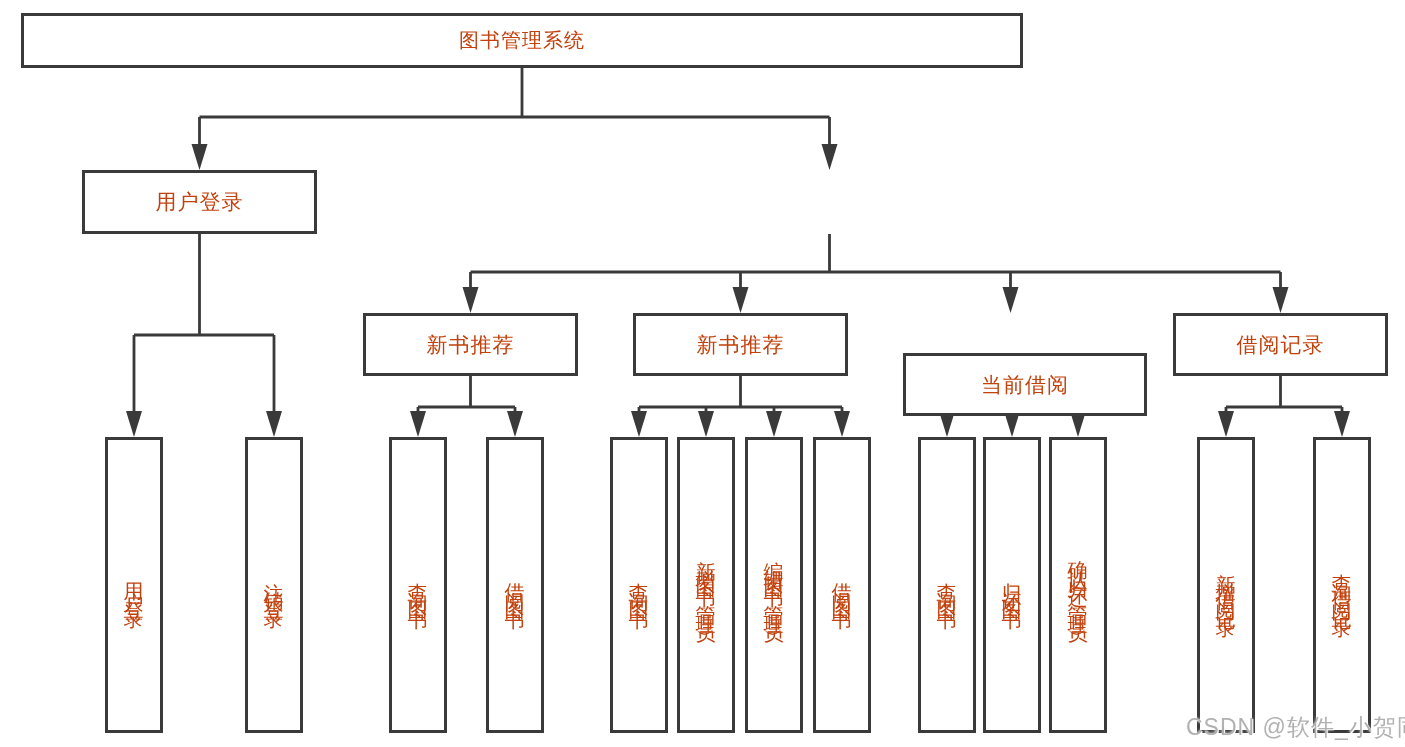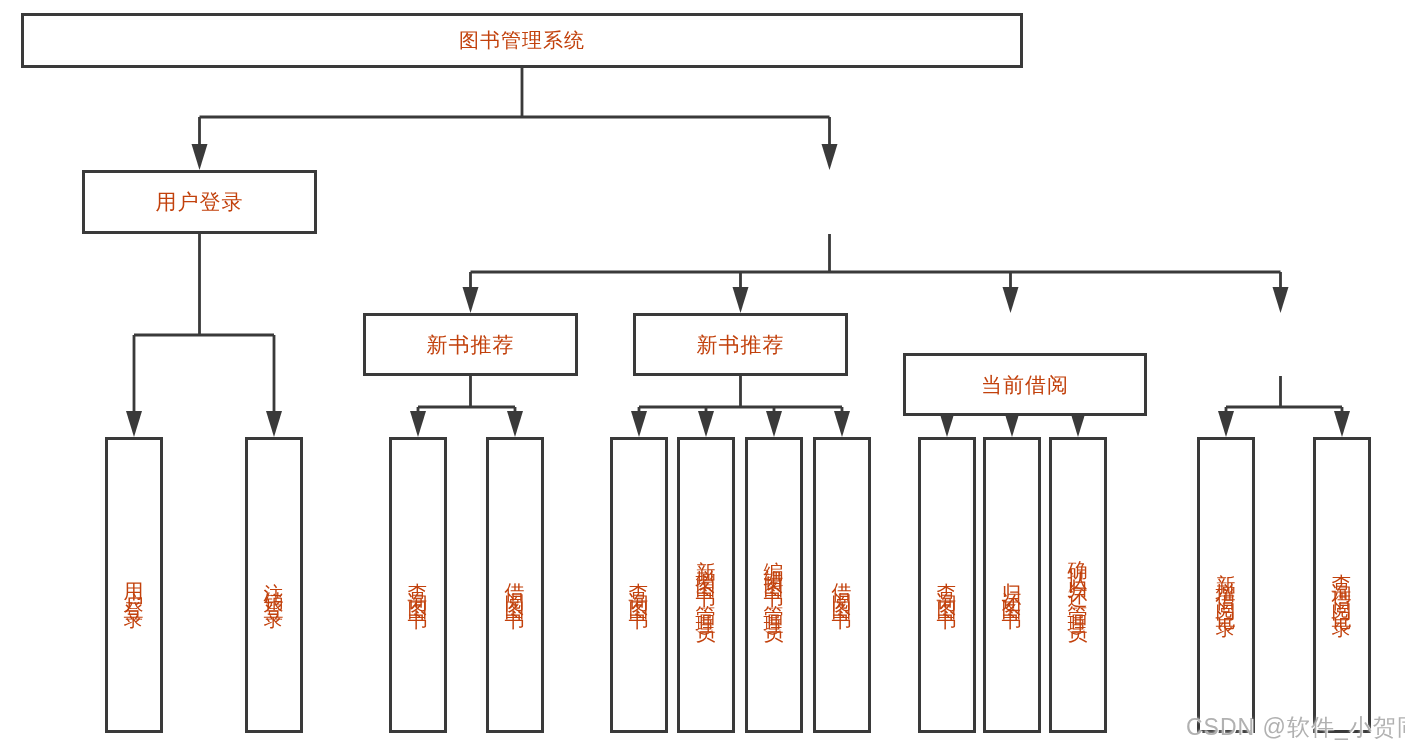--- a/index.html
+++ b/index.html
@@ -102,20 +102,21 @@
     </g>
   </svg>
 
   <div class="node h-label root-box" style="left:21px; top:13px; width:1002px; height:55px;">图书管理系统</div>
 
   <div class="node h-label" style="left:82px; top:170px; width:235px; height:64px;">用户登录</div>
 
   <div class="node h-label" style="left:363px; top:313px; width:215px; height:63px;">新书推荐</div>
   <div class="node h-label" style="left:633px; top:313px; width:215px; height:63px;">新书推荐</div>
   <div class="node h-label" style="left:903px; top:313px; width:244px; height:63px;margin-top:40px;">当前借阅</div>
+  <div class="node h-label" style="left:1173px; top:313px; width:215px; height:63px;">借阅记录</div>
 
   <div class="node leaf" style="left:105px; top:437px; width:58px; height:296px;">用户登录</div>
   <div class="node leaf" style="left:245px; top:437px; width:58px; height:296px;">注销登录</div>
 
   <div class="node leaf" style="left:389px; top:437px; width:58px; height:296px;">查询图书</div>
   <div class="node leaf" style="left:486px; top:437px; width:58px; height:296px;">借阅图书</div>
 
   <div class="node leaf" style="left:610px; top:437px; width:58px; height:296px;">查询图书</div>
   <div class="node leaf" style="left:677px; top:437px; width:58px; height:296px;">新增图书（管理员）</div>
   <div class="node leaf" style="left:745px; top:437px; width:58px; height:296px;">编辑图书（管理员）</div>

